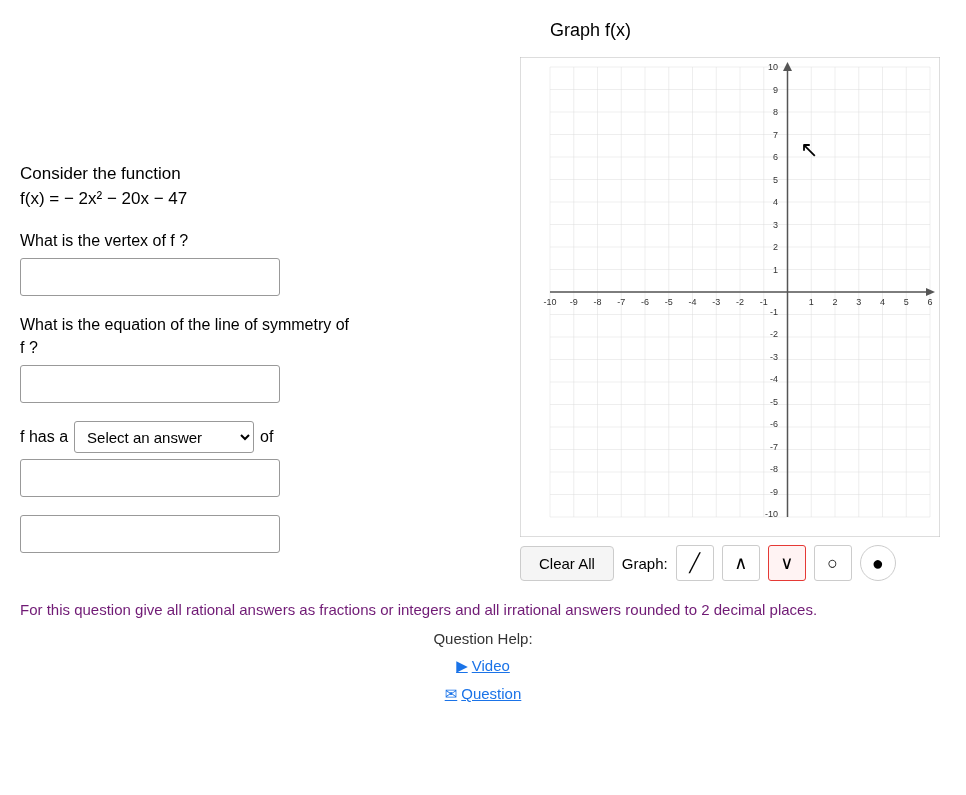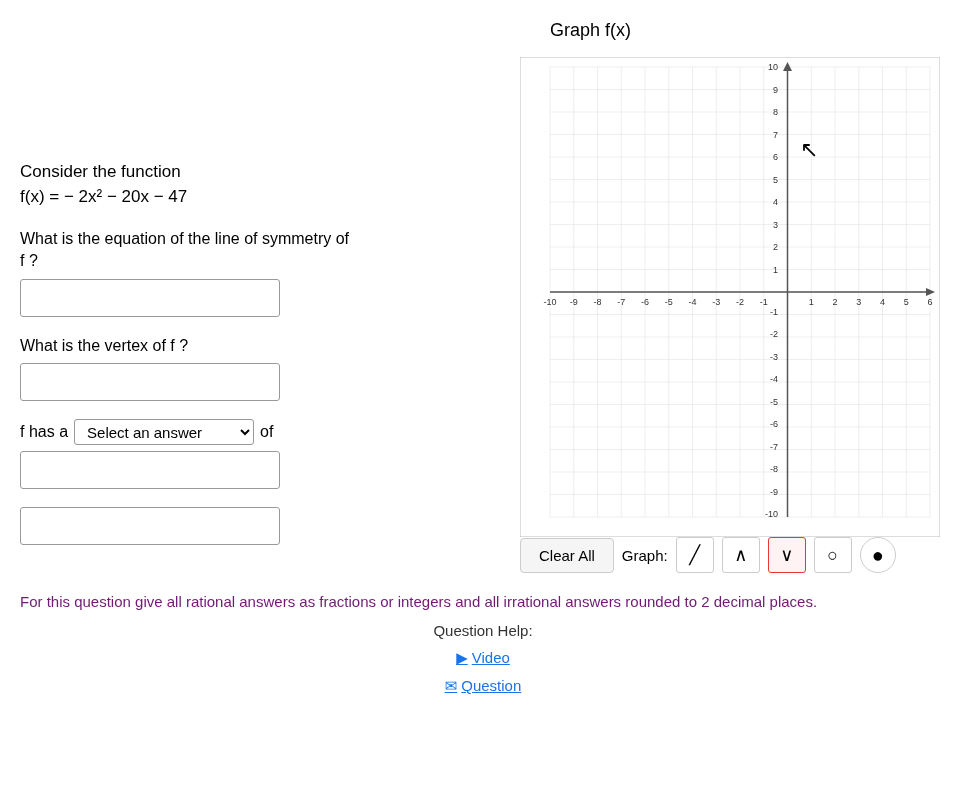--- a/index.html
+++ b/index.html
@@ -52,21 +52,21 @@
       display: block;
     }
     .dropdown-row {
       display: flex;
       align-items: center;
       gap: 6px;
       margin-bottom: 6px;
       font-size: 16px;
     }
     .select-answer {
-      height: 26px;
+      height: 32px;
       border: 1.5px solid #999;
       border-radius: 3px;
       padding: 2px 8px;
       font-size: 15px;
       background: #fff;
       cursor: pointer;
       min-width: 180px;
     }
     .graph-title {
       font-size: 18px;
@@ -80,21 +80,21 @@
       height: 480px;
     }
     .graph-svg {
       width: 100%;
       height: 100%;
     }
     .graph-controls {
       display: flex;
       align-items: center;
       gap: 8px;
-      margin-top: 0;
+      margin-top: 8px;
     }
     .clear-all-btn {
       padding: 8px 18px;
       border: 1.5px solid #ccc;
       border-radius: 4px;
       background: #f5f5f5;
       font-size: 15px;
       cursor: pointer;
     }
     .draw-label {
@@ -165,29 +165,29 @@
 
 <div class="main-container">
 
   <div class="left-panel">
     <div class="function-title">
       <span class="math-line">Consider the function</span>
       <span class="math-line">f(x) = − 2x² − 20x − 47</span>
     </div>
 
     <div class="question-block">
+      <div class="question-label">What is the vertex of f ?</div>
+      <input class="answer-input" type="text" value="" style="">
+    </div>
+
+    <div class="question-block">
       <div class="question-label">
         <span>What is the equation of the line of symmetry of</span><br>
         <span>f ?</span>
       </div>
-      <input class="answer-input" type="text" value="" style="">
-    </div>
-
-    <div class="question-block">
-      <div class="question-label">What is the vertex of f ?</div>
       <input class="answer-input" type="text" value="" style="">
     </div>
 
     <div class="question-block">
       <div class="dropdown-row">
         <span>f  has a</span>
         <select class="select-answer">
           <option value="">Select an answer</option>
           <option value="minimum">minimum</option>
           <option value="maximum">maximum</option>

